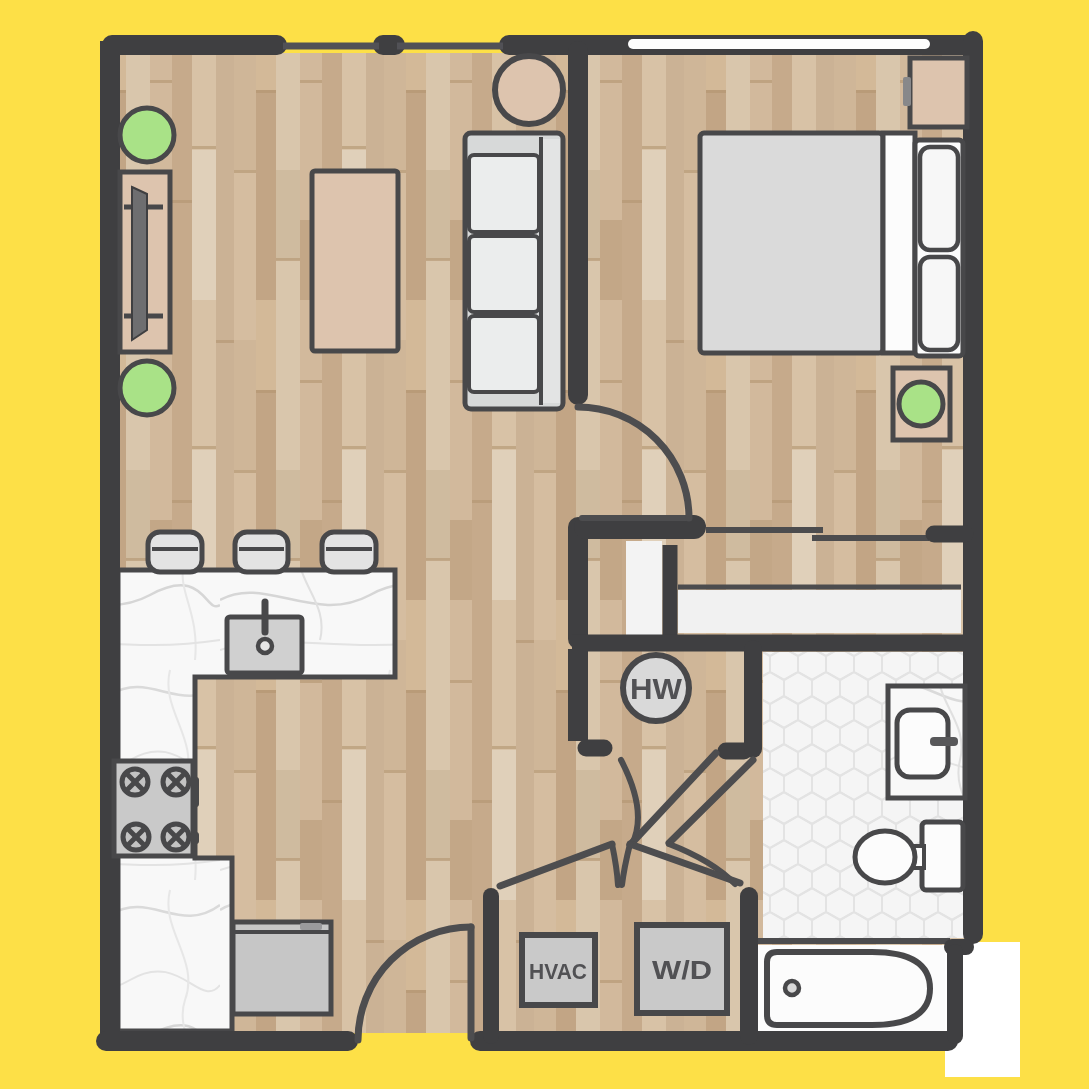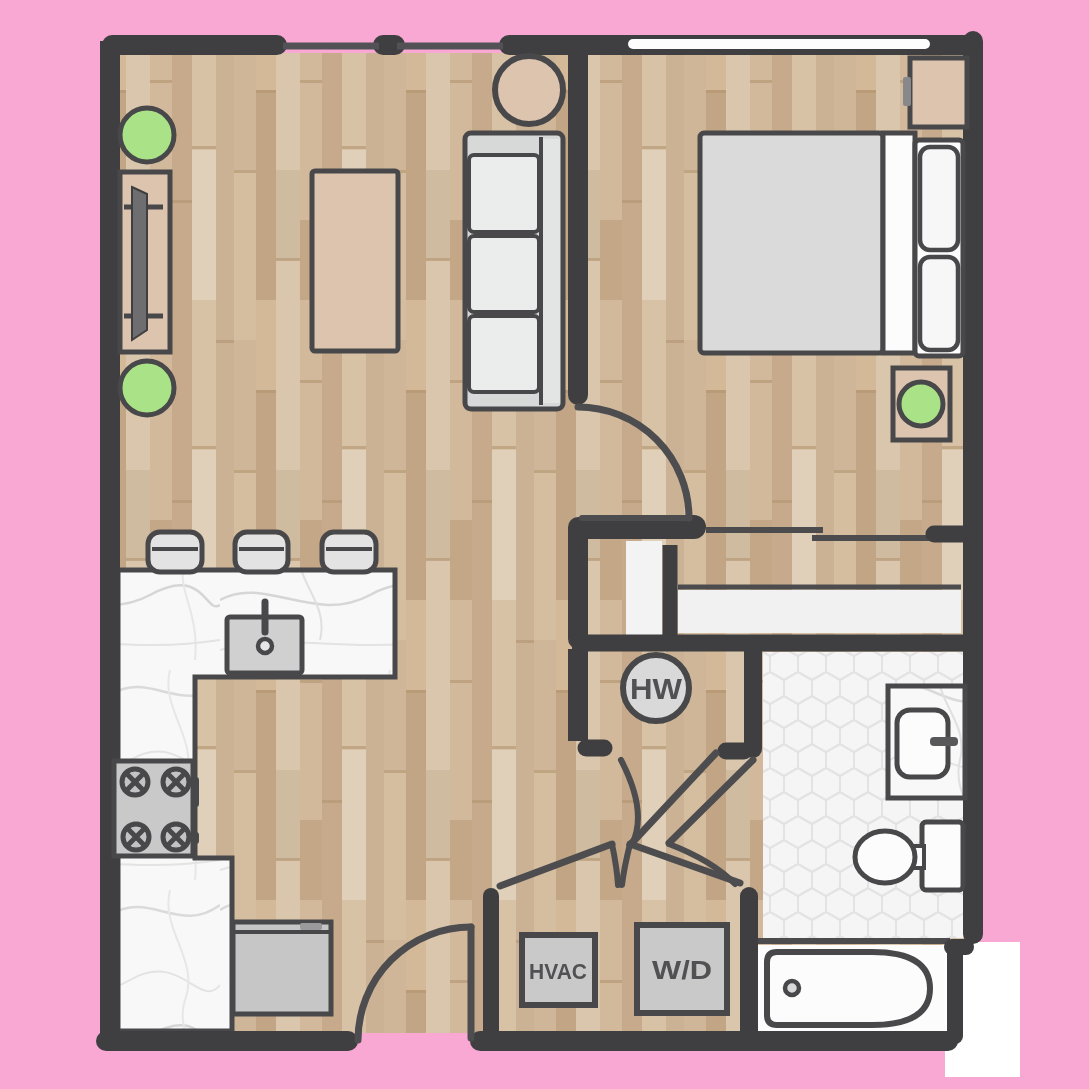--- a/index.html
+++ b/index.html
@@ -4,21 +4,21 @@
 <style>
   :root{
     --c-wall:#3f3f41; --c-line:#4c4c4e; --c-door-line:#4d4d4f; --c-outline:#48484a;
     --c-wood-base:#cdb499; --c-marble:#f8f8f8; --c-marble-vein:#dadada;
     --c-hex-bg:#f5f5f5; --c-hex-line:#e3e3e3; --c-closet-floor:#f1f1f1; --c-niche-floor:#f3f3f3;
     --c-appliance-gray:#c9c9c9; --c-upholstery:#ebeded; --c-sofa-base:#d7d9d9; --c-mattress:#dadada;
     --c-bedding-white:#fcfcfc; --c-furniture-tan:#ddc4ae; --c-plant-green:#a9e287;
     --c-stool-gray:#e3e3e3; --c-window-white:#fdfdfd; --c-label-text:#515154;
   }
   html,body{margin:0;padding:0;background:#ffffff;}
-  .stage{position:relative;width:1089px;height:1089px;background:#f9a8d4;overflow:hidden;}
+  .stage{position:relative;width:1089px;height:1089px;background:#fde047;overflow:hidden;}
   svg{position:absolute;left:0;top:0;}
   .st-wall{stroke:var(--c-wall);fill:none;}
   .st-line{stroke:var(--c-line);fill:none;}
   .st-door{stroke:var(--c-door-line);fill:none;}
   .st-out{stroke:var(--c-outline);}
   .f-tan{fill:var(--c-furniture-tan);}
   .f-green{fill:var(--c-plant-green);}
   .f-gray{fill:var(--c-appliance-gray);}
   .f-white{fill:var(--c-bedding-white);}
   .lbl{fill:var(--c-label-text);font-family:"Liberation Sans","DejaVu Sans",sans-serif;

